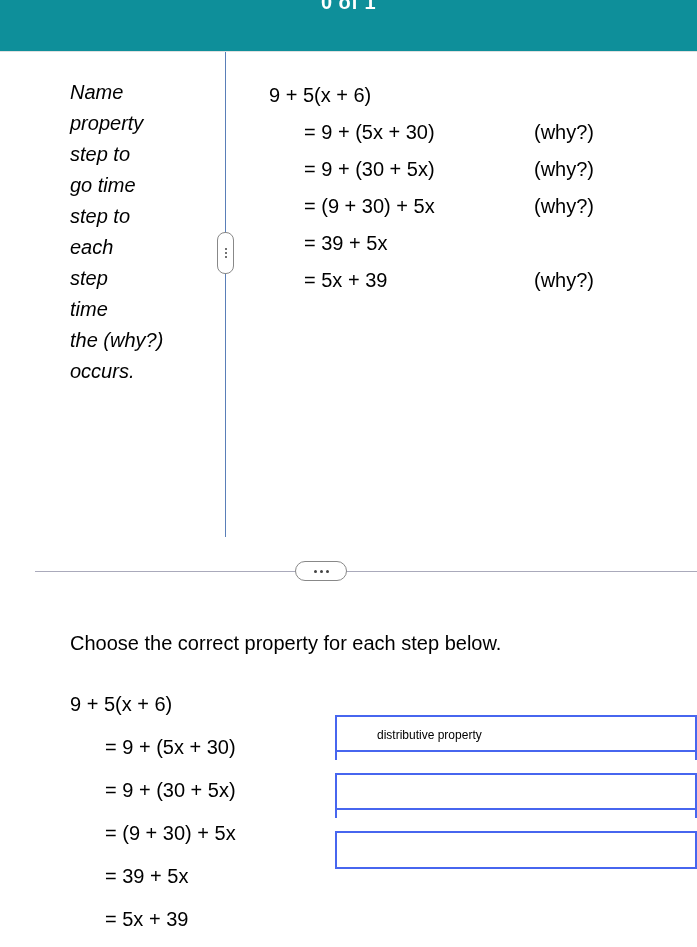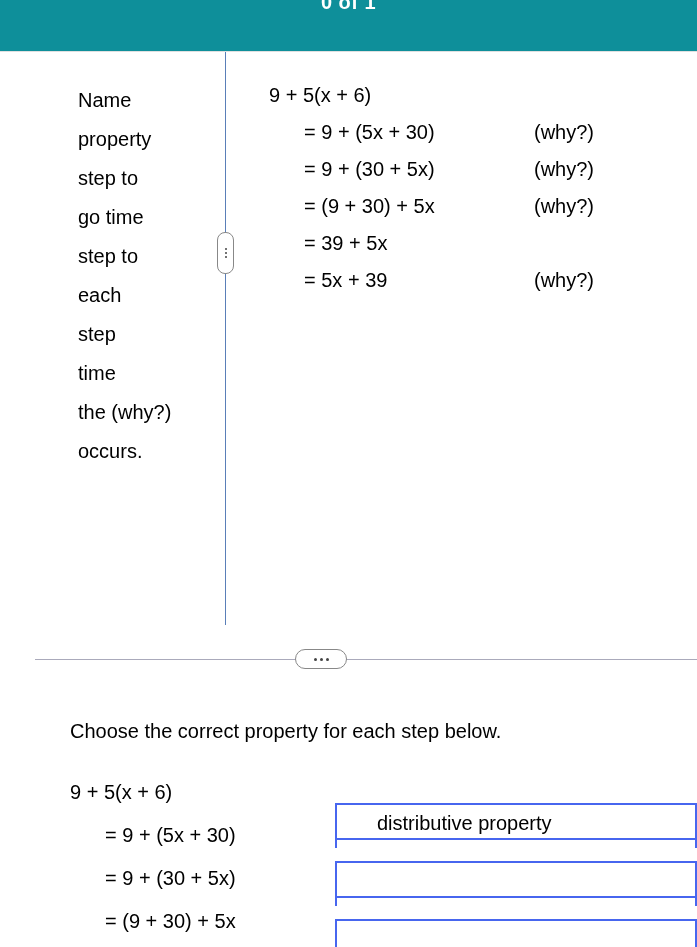--- a/index.html
+++ b/index.html
@@ -39,21 +39,21 @@
   }
   .top-section {
     display: flex;
     position: relative;
   }
   .prompt-col {
     width: 145px;
     padding-right: 10px;
     line-height: 1.55;
   }
-  .prompt-col div { margin: 8px; }
+  .prompt-col div { margin: 0; font-style: italic; }
   .vline-wrap {
     position: relative;
     width: 24px;
   }
   .vline {
     position: absolute;
     left: 10px;
     top: -25px;
     bottom: -150px;
     width: 1px;
@@ -143,21 +143,21 @@
     position: relative;
   }
   .ddbox {
     border: 2px solid #4766ef;
     background: #fff;
     height: 40px;
     width: 100%;
     display: flex;
     align-items: center;
     padding-left: 40px;
-    font-size: 20px;
+    font-size: 12px;
   }
   .ddshadow {
     position: absolute;
     left: 0; right: 0;
     top: 35px;
     height: 10px;
     border-top: 2px solid #4766ef;
     border-left: 2px solid #4766ef;
     border-right: 2px solid #4766ef;
     background: #fff;

